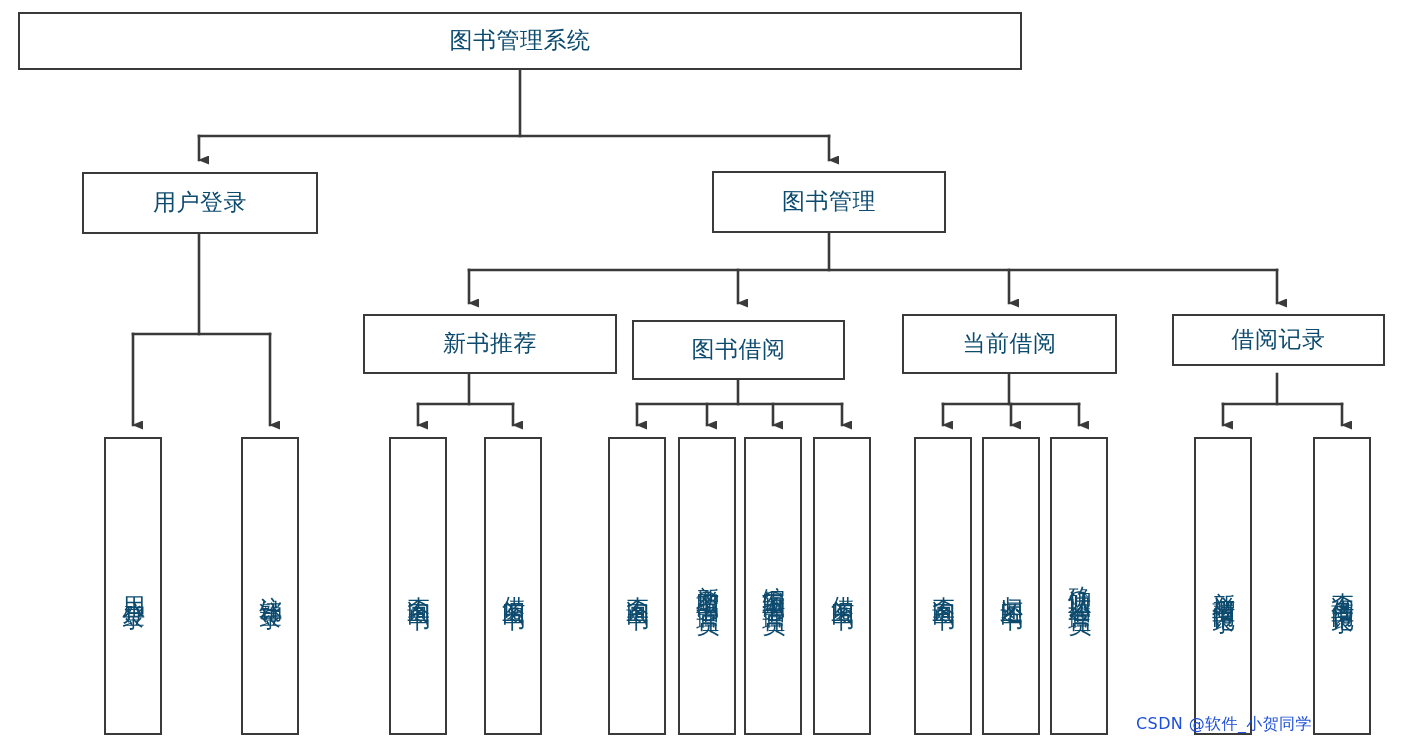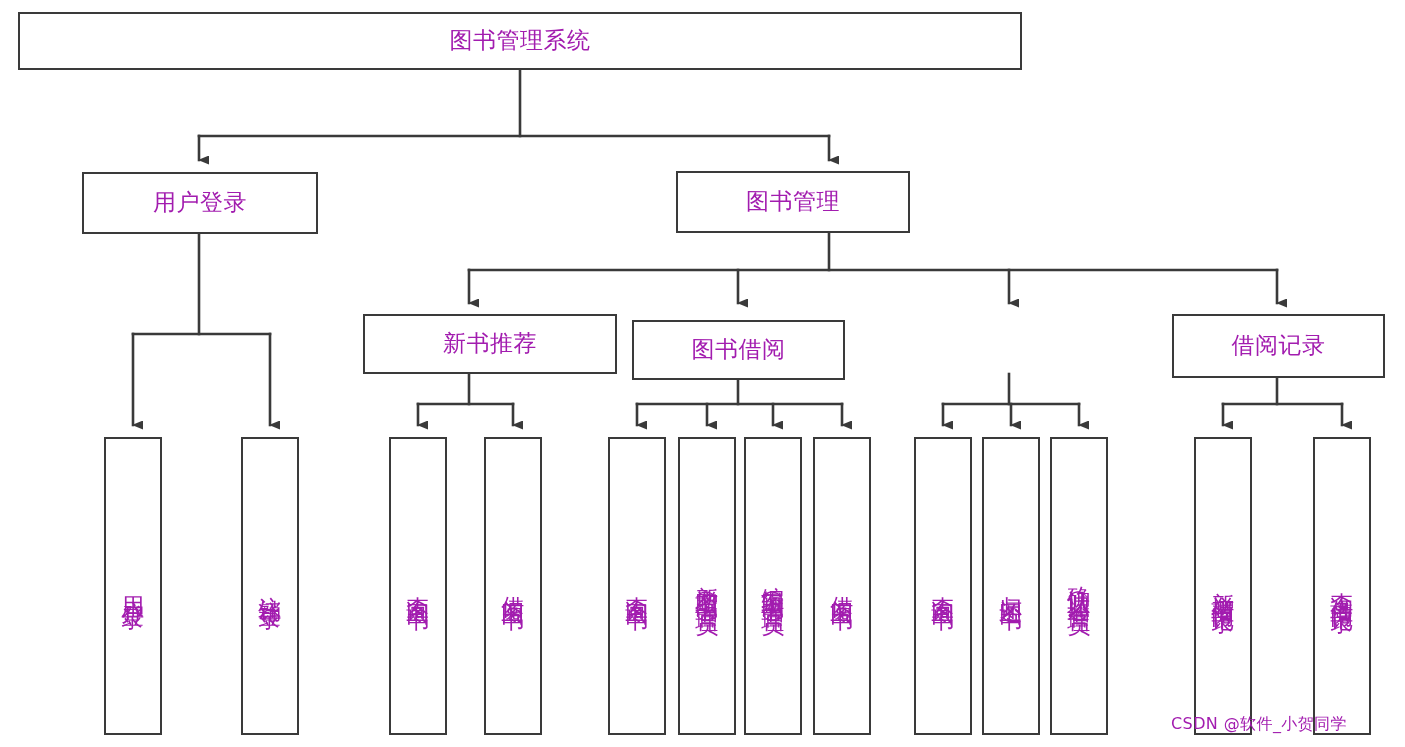--- a/index.html
+++ b/index.html
@@ -27,21 +27,22 @@
     pointer-events: none;
   }
   .node {
     position: absolute;
     box-sizing: border-box;
     background: #ffffff;
     border: 2.5px solid #3a3a3a;
     display: flex;
     align-items: center;
     justify-content: center;
-    color: #a21caf;
+    color: #0c4a6e;
+    font-family: Liberation Serif, serif;
   }
   .node-h {
     font-size: 23px;
     letter-spacing: 0.5px;
     line-height: 1.1;
     white-space: nowrap;
   }
   .node-v {
     writing-mode: vertical-rl;
     text-orientation: upright;
@@ -53,24 +54,24 @@
     align-items: center;
     justify-content: center;
   }
   .node-v .vtext {
     writing-mode: vertical-rl;
     text-orientation: upright;
     display: block;
   }
   .watermark {
     position: absolute;
-    left: 1171px;
+    left: 1136px;
     top: 714px;
     font-size: 16px;
-    color: #a21caf;
+    color: #1d4ed8;
     white-space: nowrap;
     letter-spacing: 0.4px;
   }
 </style>
 </head>
 <body>
 
 <div id="diagram-root">
 
   <svg id="edge-layer" viewBox="0 0 1405 747" width="1405" height="747" xmlns="http://www.w3.org/2000/svg">
@@ -123,31 +124,34 @@
     </g>
   </svg>
 
   <div class="node node-h" style="left:18px; top:12px; width:1004px; height:58px;">
     <span>图书管理系统</span>
   </div>
 
   <div class="node node-h" style="left:82px; top:172px; width:236px; height:62px;">
     <span>用户登录</span>
   </div>
-  <div class="node node-h" style="left:676px; top:171px; width:234px; height:62px;">
+  <div class="node node-h" style="left:712px; top:171px; width:234px; height:62px;">
     <span>图书管理</span>
   </div>
 
   <div class="node node-h" style="left:363px; top:314px; width:254px; height:60px;">
     <span>新书推荐</span>
   </div>
   <div class="node node-h" style="left:632px; top:320px; width:213px; height:60px;">
     <span>图书借阅</span>
   </div>
-  <div class="node node-h" style="left:1172px; top:314px; width:213px; height:64px;">
+  <div class="node node-h" style="left:902px; top:314px; width:215px; height:60px;">
+    <span>当前借阅</span>
+  </div>
+  <div class="node node-h" style="left:1172px; top:314px; width:213px; height:52px;">
     <span>借阅记录</span>
   </div>
 
   <div class="node node-v" style="left:104px; top:437px; width:58px; height:298px;">
     <span class="vtext">用户登录</span>
   </div>
   <div class="node node-v" style="left:241px; top:437px; width:58px; height:298px;">
     <span class="vtext">注销登录</span>
   </div>
 

